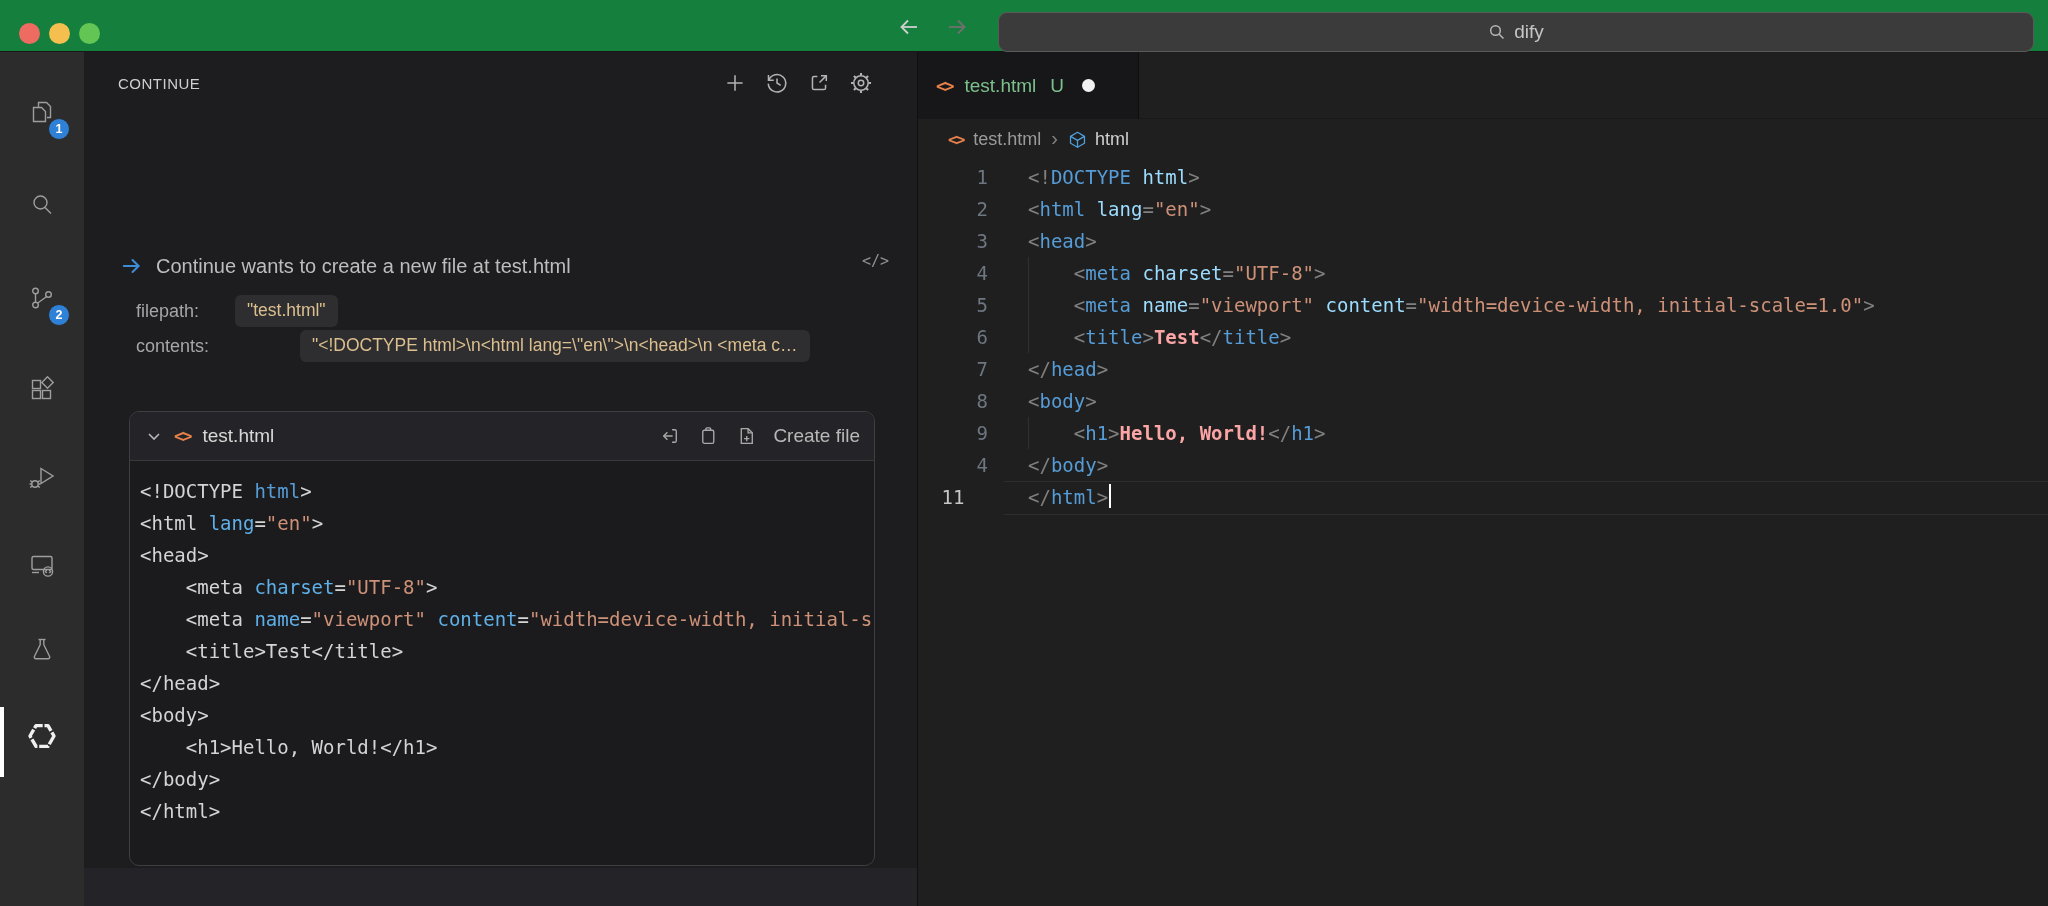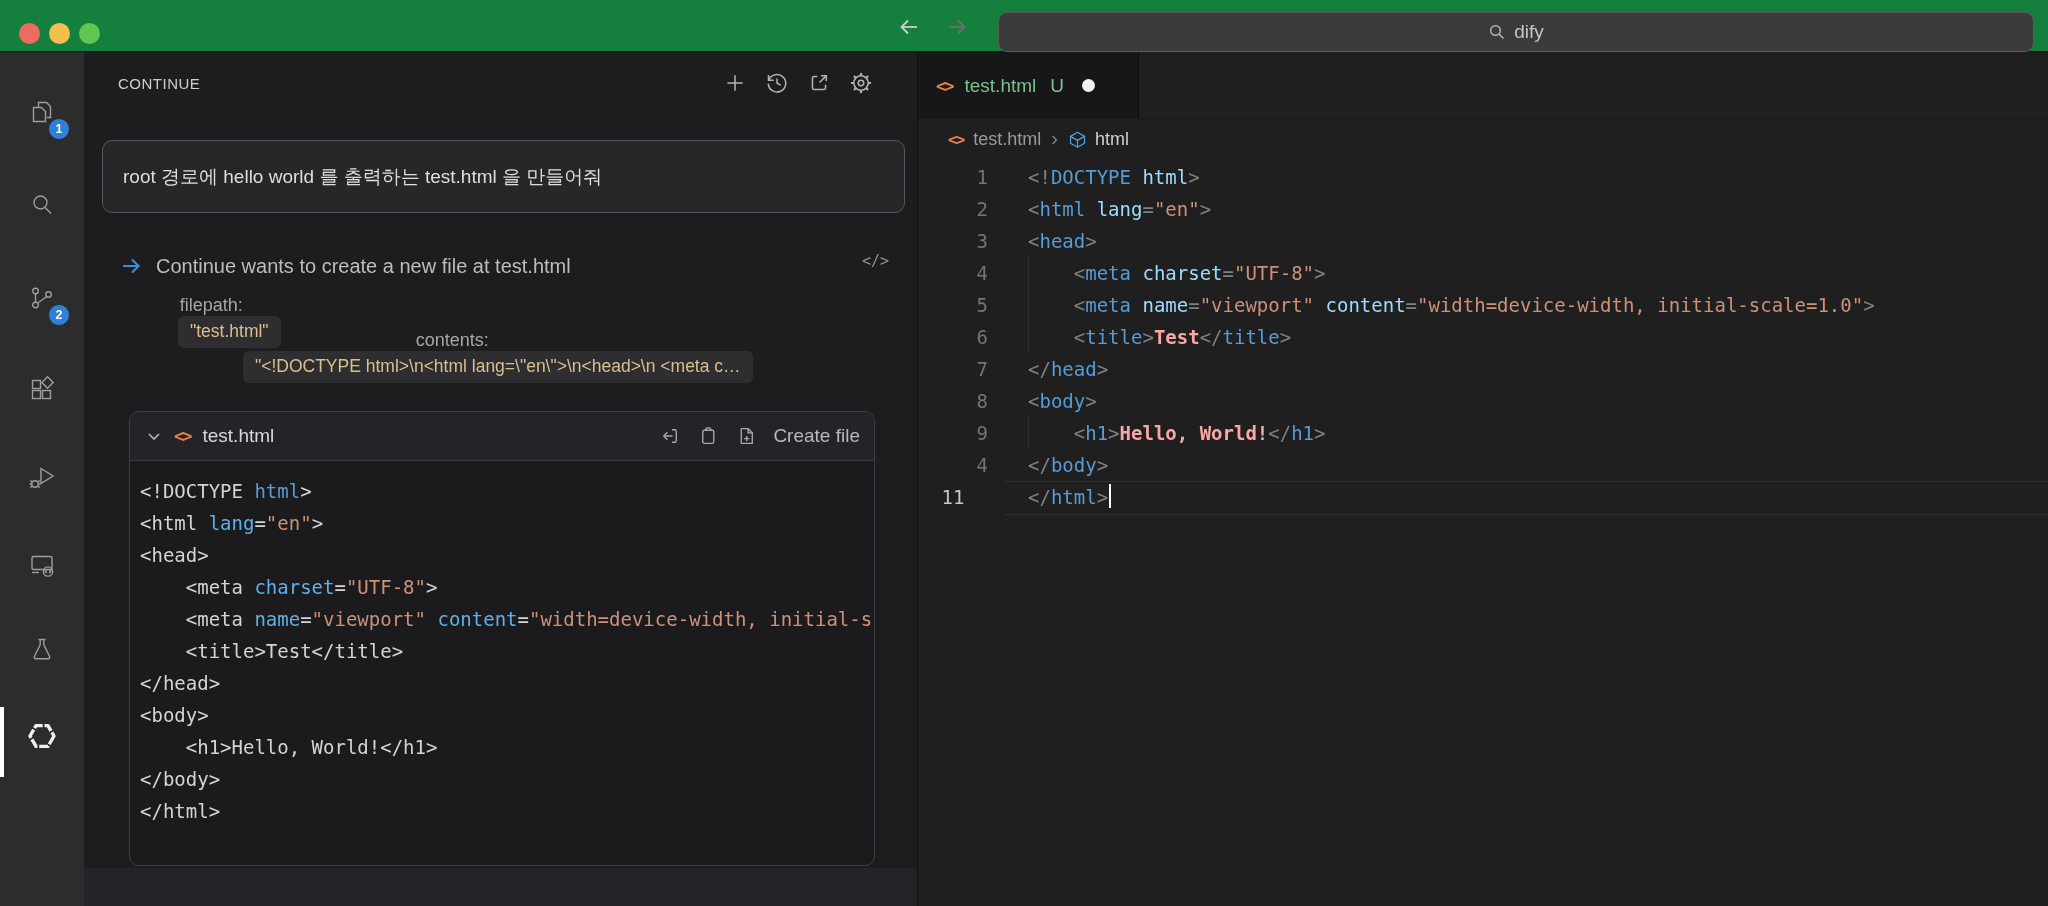--- a/index.html
+++ b/index.html
@@ -48,21 +48,21 @@
   .prompt-input { position:absolute; left:18px; top:88px; width:803px; height:73px;
     background:#27272a; border:1px solid #55555a; border-radius:10px;
     display:flex; align-items:center; padding:0 20px;
     color:#dedede; font-size:19px; white-space:nowrap; overflow:hidden; }
 
   .tool-row { position:absolute; left:36px; top:202px; display:flex; align-items:center; gap:12px; }
   .tool-title { color:#bdbdbd; font-size:20px; white-space:nowrap; }
   .code-toggle { position:absolute; left:778px; top:200px; font-family:"DejaVu Sans Mono", monospace;
     font-size:15px; color:#919191; cursor:pointer; }
 
-  .param-row { position:absolute; left:80px; display:flex; align-items:center;flex-direction:column; }
+  .param-row { position:absolute; left:52px; display:flex; align-items:center; }
   .param-label { color:#a6a6a6; font-size:18px; width:85px; }
   .param-badge { background:#2e2e31; border-radius:6px; padding:5px 12px 6px;
     color:#dcbf8e; font-size:17.5px; white-space:nowrap; }
   .param-row.r1 { top:243px; } .param-row.r1 .param-badge{ margin-left:14px; }
   .param-row.r2 { top:278px; } .param-row.r2 .param-badge{ margin-left:79px; }
 
   
   .card { position:absolute; left:45px; top:359px; width:746px; height:455px;
     background:#1b1b1d; border:1px solid #3e3e42; border-radius:10px; overflow:hidden; }
   .card-header { position:relative; height:49px; background:#242428; border-bottom:1px solid #39393d;
@@ -250,23 +250,20 @@
       <svg width="24" height="24" viewBox="0 0 22 22">
         <circle cx="11" cy="11" r="6.6"></circle>
           <circle cx="11" cy="11" r="2.5"></circle>
         <g stroke-width="1.9">
           <path d="M17.8 11h2.4M11 17.8v2.4M4.2 11H1.8M11 4.2V1.8M15.8 15.8l1.7 1.7M6.2 15.8l-1.7 1.7M6.2 6.2 4.5 4.5M15.8 6.2l1.7-1.7"></path>
         </g>
         </svg>
     </span>
   </div>
 
-  <div class="prompt-input">
-    <span>root 경로에 hello world 를 출력하는 test.html 을 만들어줘</span>
-  </div>
 
   <div class="tool-row">
     <span>
       <svg width="24" height="24" viewBox="0 0 22 22" fill="none" stroke="#3f8cd6" stroke-width="1.9" stroke-linecap="round" stroke-linejoin="round">
         <path d="M3.5 11h13.5"></path>
           <path d="M11.5 5.5 17 11l-5.5 5.5"></path>
         </svg>
     </span>
     <span class="tool-title">Continue wants to create a new file at test.html</span>
   </div>

